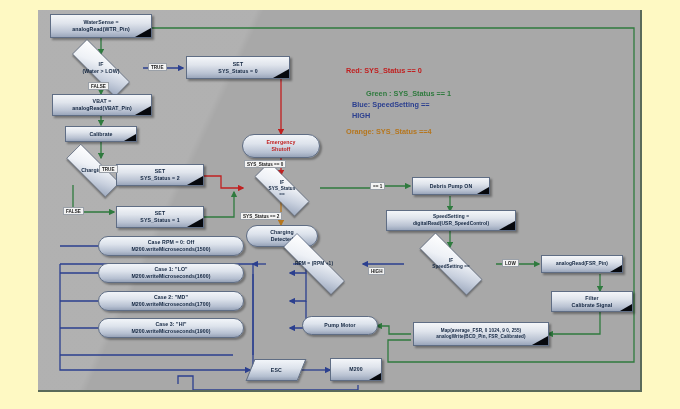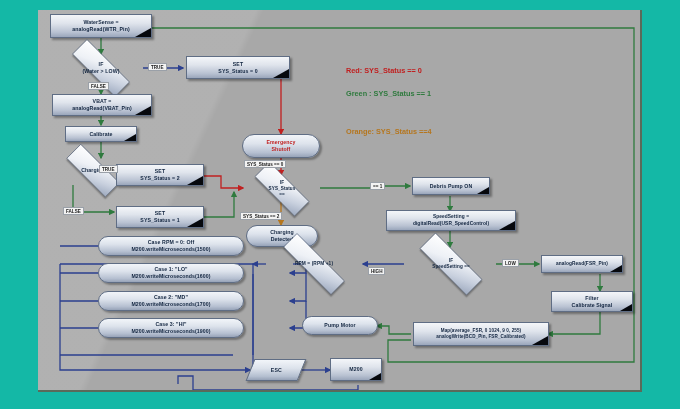--- a/index.html
+++ b/index.html
@@ -5,21 +5,21 @@
   * { box-sizing: border-box; }
   html, body {
     margin: 0; padding: 0;
     width: 680px; height: 409px;
     overflow: hidden;
     font-family: "Liberation Sans", sans-serif;
   }
   #frame {
     position: relative;
     width: 680px; height: 409px;
-    background: #14b8a6;
+    background: #fef9c3;
   }
   #canvas {
     position: absolute;
     left: 38px; top: 10px;
     width: 604px; height: 382px;
     background: #a8a8a8;
     border-right: 2px solid #5a6b5a;
     border-bottom: 2px solid #5a6b5a;
     overflow: hidden;
   }
@@ -104,21 +104,21 @@
     color: #1a1a1a;
     padding: 0.5px 2px;
     line-height: 1.1;
     white-space: nowrap;
     z-index: 9;
   }
 
   
   .legend { position: absolute; z-index: 8; font-size: 7.3px; font-weight: bold; line-height: 1.45; white-space: pre-line; }
   .lg-red   { color:#c02020; }
-  .lg-green { color:#2f7a3e; }
+  .lg-green { color:#2f7a3e;margin-left:20px; }
   .lg-blue  { color:#2b3f8f; }
   .lg-orange{ color:#b5761e; }
 
   .em-text { color:#c02020; }
 
   svg.wires { position:absolute; left:0; top:0; width:604px; height:382px; z-index:2; }
 </style>
 </head>
 <body>
 
@@ -345,16 +345,18 @@
     <div class="elabel" style="left:61px; top:155px;">TRUE</div>
     <div class="elabel" style="left:25px; top:197px;">FALSE</div>
     <div class="elabel" style="left:206px; top:150px;">SYS_Status == 0</div>
     <div class="elabel" style="left:202px; top:202px;">SYS_Status == 2</div>
     <div class="elabel" style="left:332px; top:172px;">== 1</div>
     <div class="elabel" style="left:464px; top:249px;">LOW</div>
     <div class="elabel" style="left:330px; top:257px;">HIGH</div>
 
     <div class="legend lg-red" style="left:308px; top:56px;">Red: SYS_Status == 0</div>
     <div class="legend lg-green" style="left:308px; top:79px;">Green :  SYS_Status == 1</div>
+    <div class="legend lg-blue" style="left:314px; top:90px;">Blue: SpeedSetting ==
+HIGH</div>
     <div class="legend lg-orange" style="left:308px; top:117px;">Orange: SYS_Status ==4</div>
 
   </div>
 </div>
 
 </body></html>

